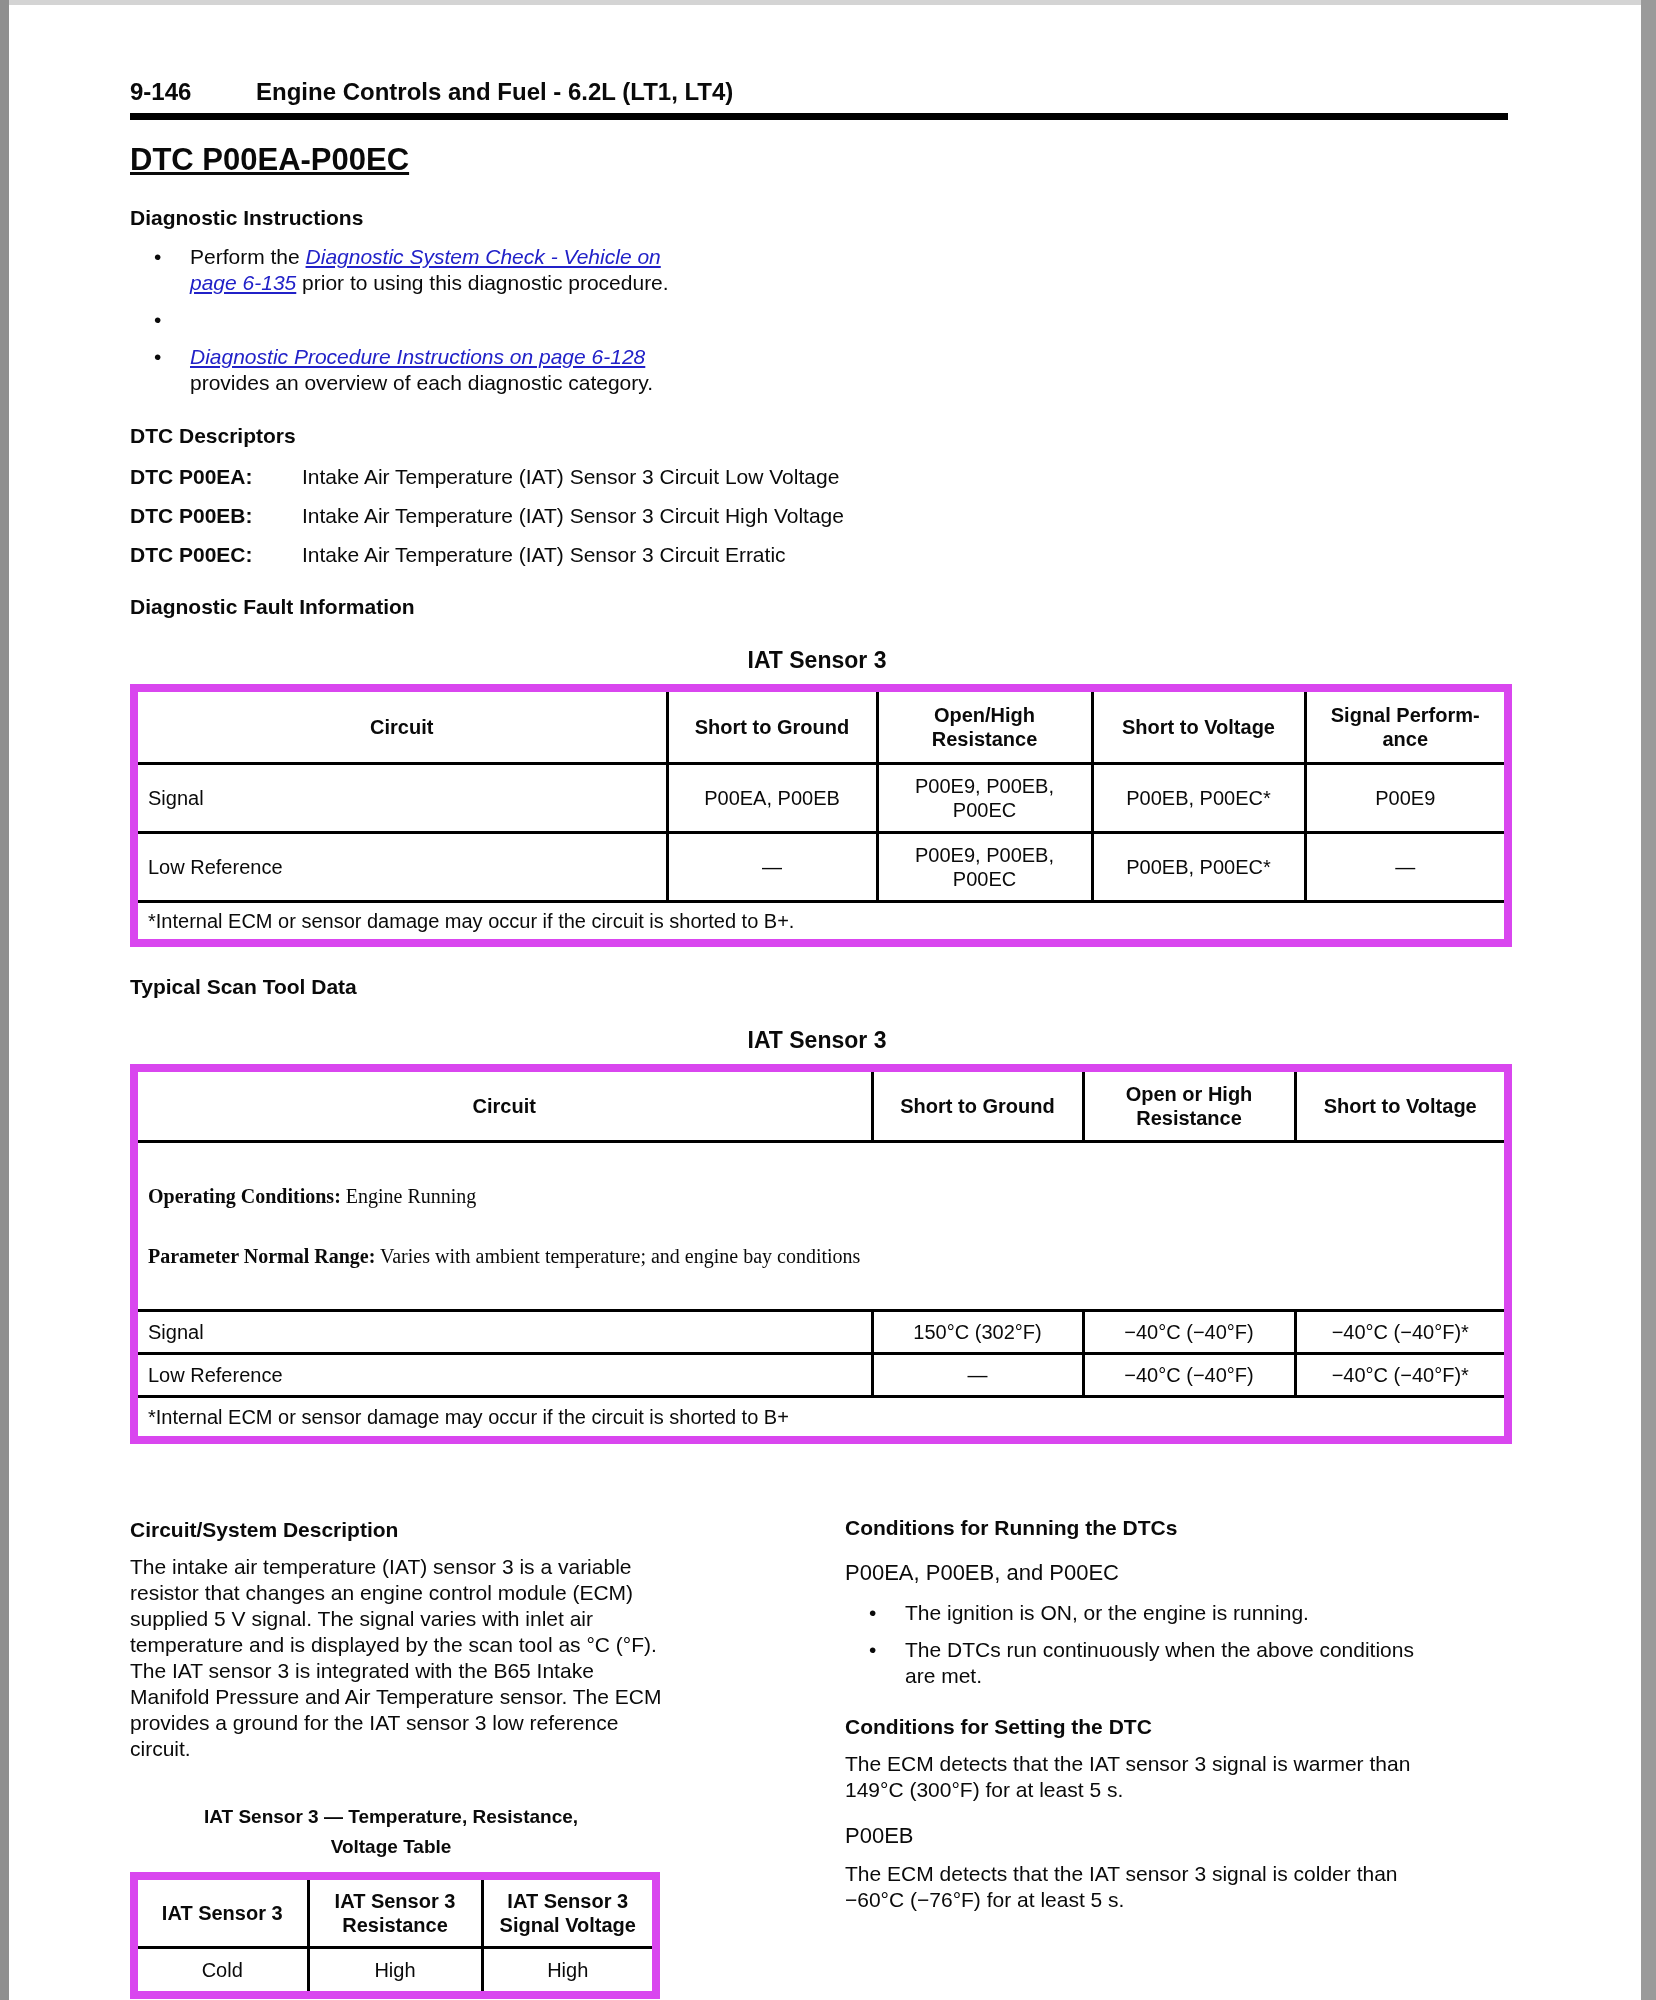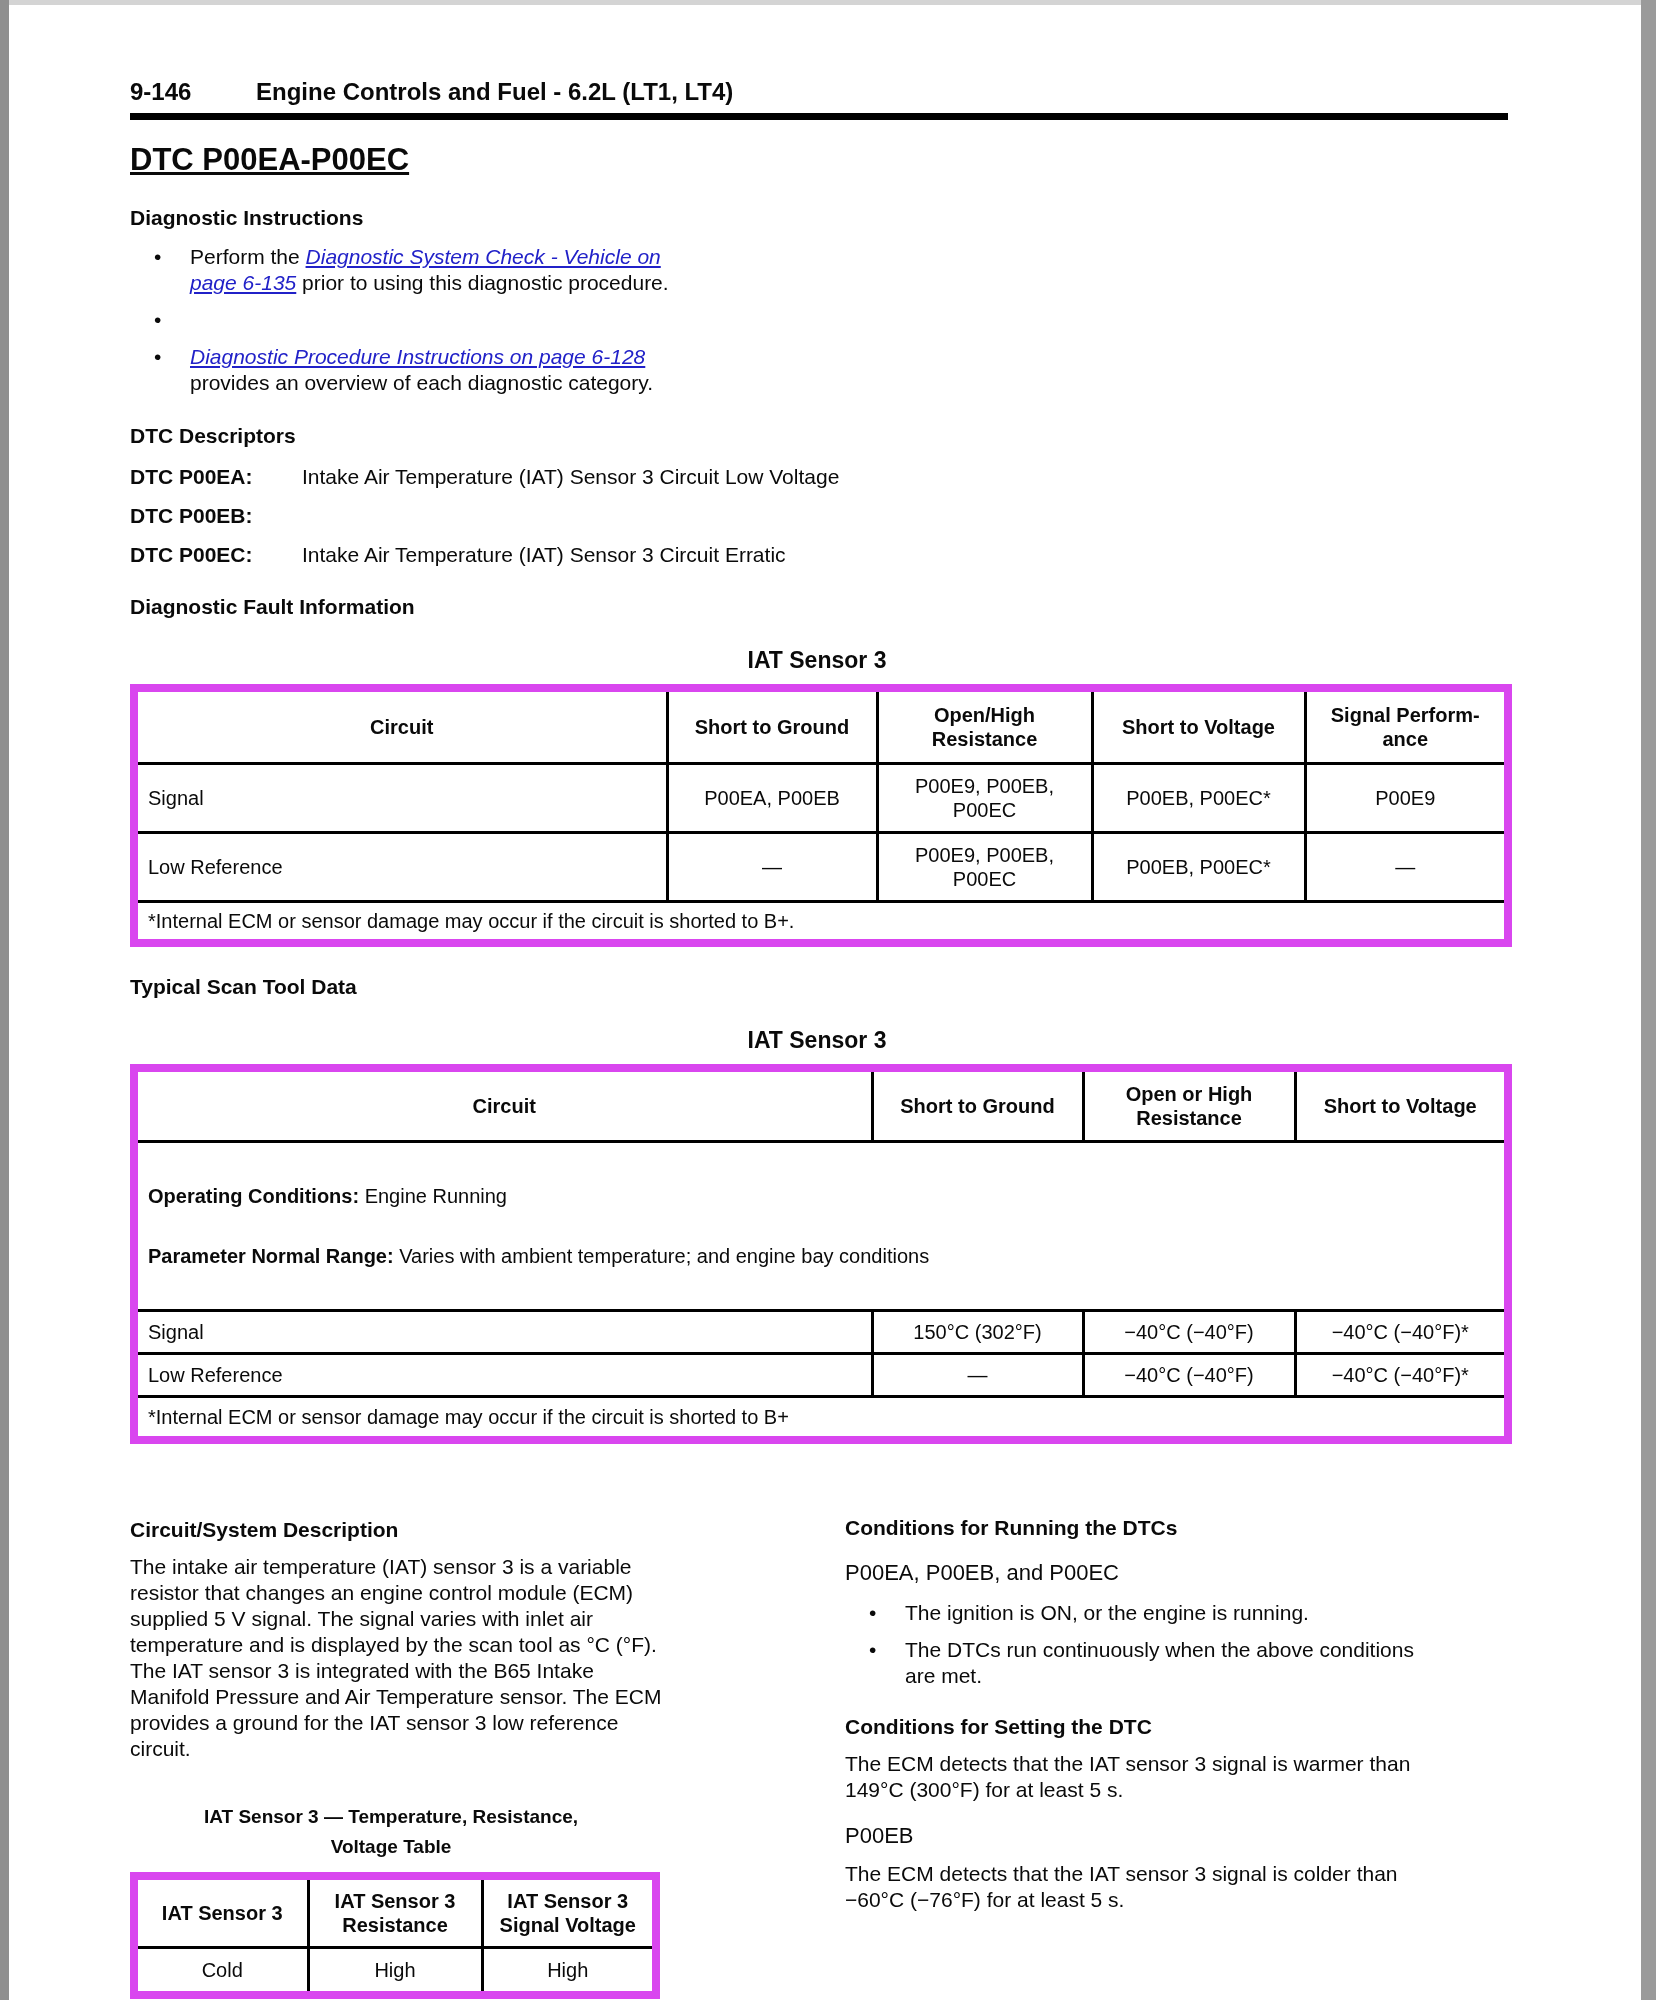--- a/index.html
+++ b/index.html
@@ -39,21 +39,21 @@
   td.lft{text-align:left;padding-left:10px;}
   td.foot{text-align:left;padding-left:10px;font-size:20px;}
 
   table.t1{width:1374px;}
   table.t1 thead th{height:66px;}
   table.t1 tbody td{height:62px;}
   table.t1 td.foot{height:32px;}
 
   table.t2{width:1374px;}
   table.t2 thead th{height:64px;}
-  table.t2 td.opcond{text-align:left;padding:8px 10px;line-height:30px;height:auto;}
+  table.t2 td.opcond{text-align:left;padding:8px 10px;line-height:30px;height:auto;font-family:Liberation Serif, serif;}
   table.t2 td.opcond .blb{font-weight:bold;}
   table.t2 tbody td.dr{height:36px;}
   table.t2 td.foot{height:34px;}
 
   .cols{display:flex;margin-top:46px;}
   .colL{width:640px;flex:none;}
   .colR{width:663px;flex:none;margin-left:75px;}
   .colL p.body, .colR p.body{font-size:21px;line-height:26px;margin:12px 0 0 0;}
   .colL p.body{width:548px;}
   .colR p.body{width:575px;}
@@ -99,20 +99,21 @@
     </ul>
 
     <h2 class="sect">DTC Descriptors</h2>
     <div class="dtclist">
       <div class="dtcrow">
         <span class="code">DTC P00EA:</span>
         <span>Intake Air Temperature (IAT) Sensor 3 Circuit Low Voltage</span>
       </div>
       <div class="dtcrow">
         <span class="code">DTC P00EB:</span>
+        <span>Intake Air Temperature (IAT) Sensor 3 Circuit High Voltage</span>
       </div>
       <div class="dtcrow">
         <span class="code">DTC P00EC:</span>
         <span>Intake Air Temperature (IAT) Sensor 3 Circuit Erratic</span>
       </div>
     </div>
 
     <h2 class="sect">Diagnostic Fault Information</h2>
     <div class="ttitle w-big">IAT Sensor 3</div>
     <table class="t1">

